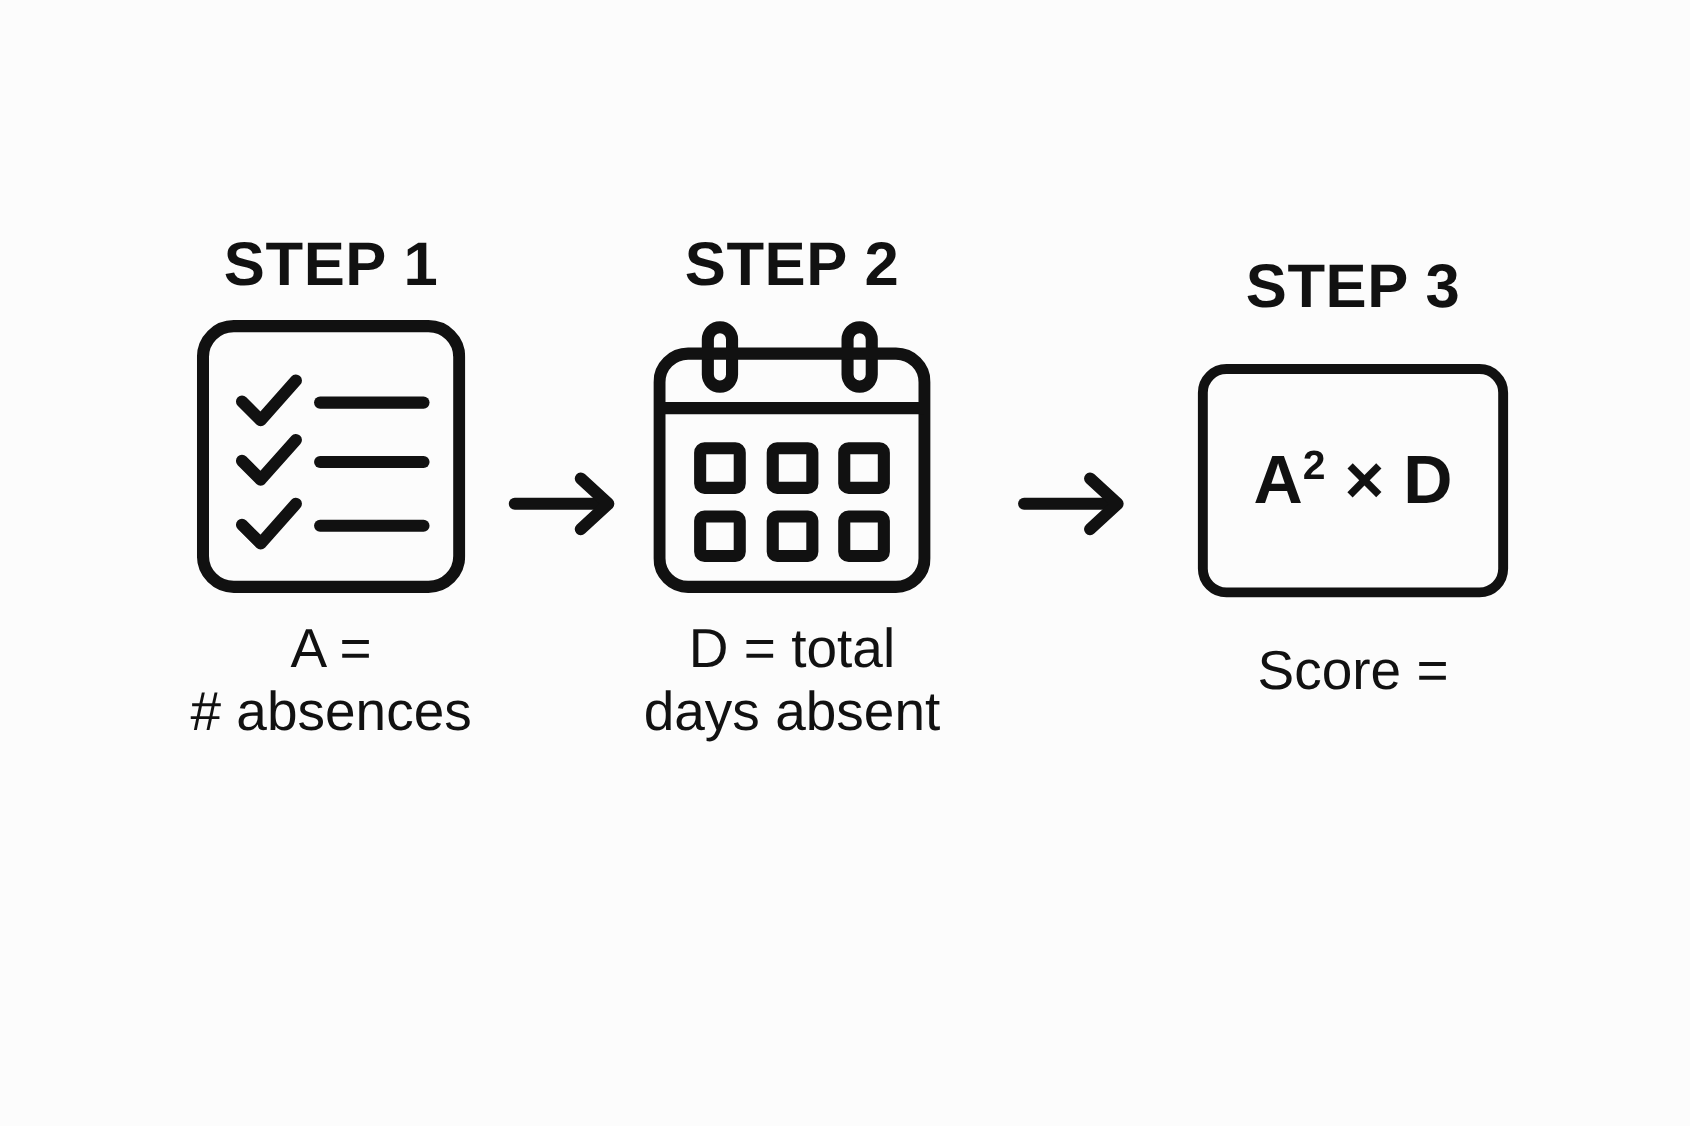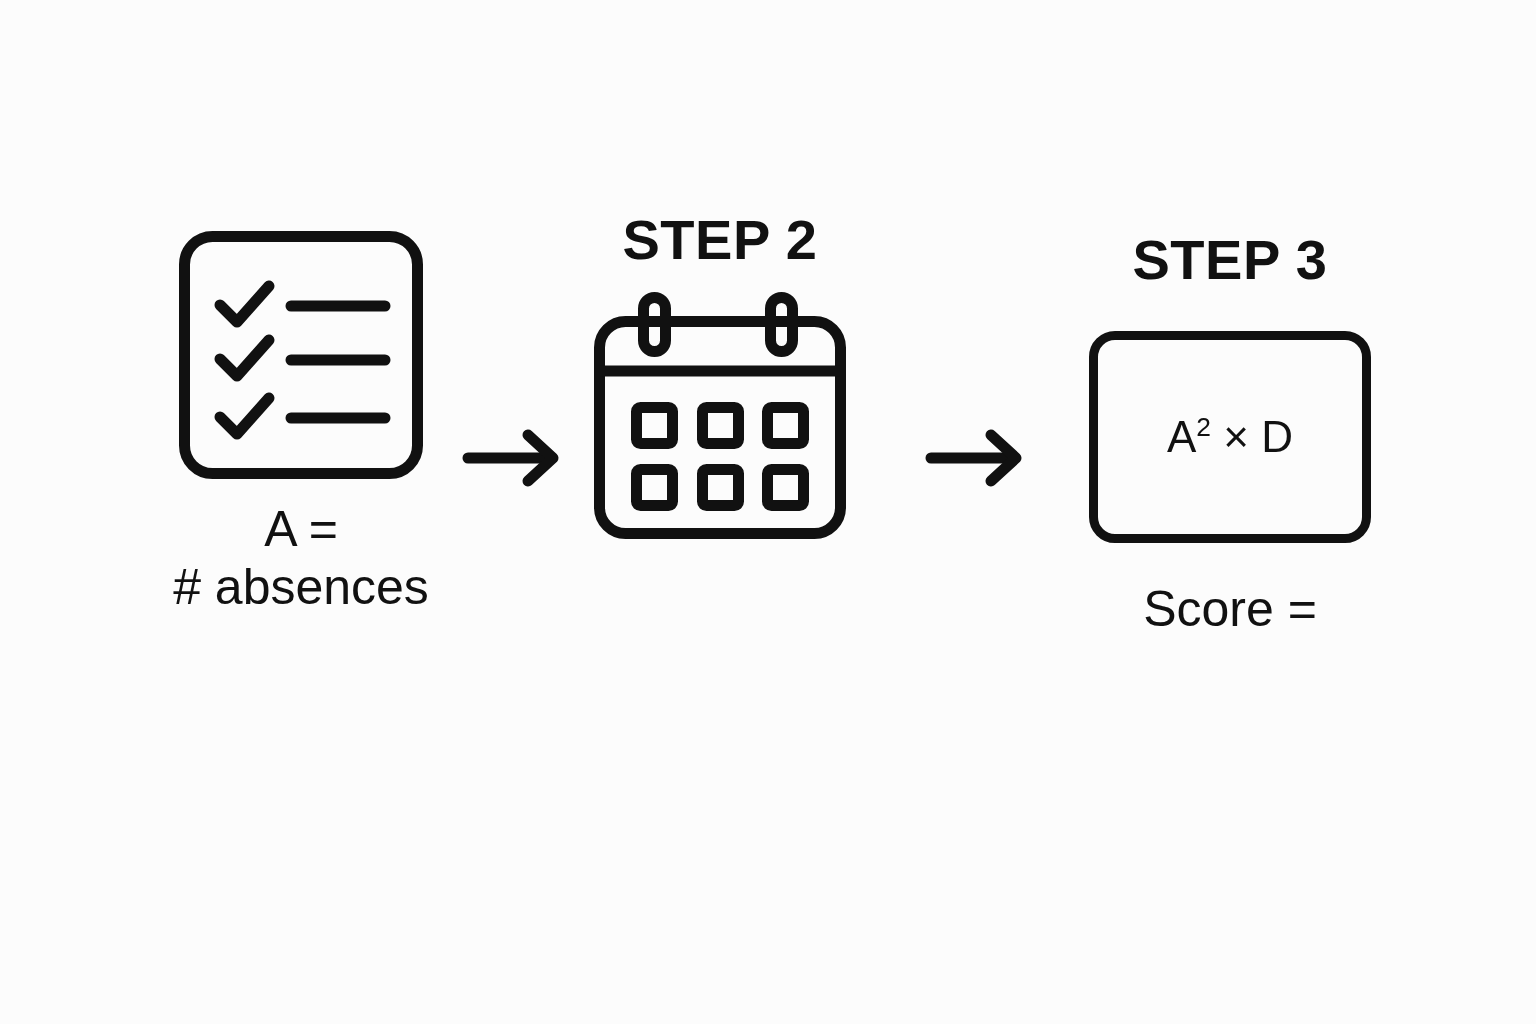--- a/index.html
+++ b/index.html
@@ -48,42 +48,43 @@
   #step-1 { left:131px; }
   #step-2 { left:550px; }
   #step-3 { left:1060px;margin-top:20px; }
 
   
   .arrow { position:absolute; top:425px; }
   #arrow-1 { left:462px; }
   #arrow-2 { left:925px; }
 
   .box-formula-text {
-    font-size:44px;
-    font-weight:400;
+    font-size:62px;
+    font-weight:700;
     color:#111111;
     line-height:1;
     white-space:nowrap;
   }
   .box-formula-text sup { font-size:0.6em; vertical-align:super; line-height:0; }
 
   .formula-box {
     width:282px; height:212px;
     border:9px solid #111111;
     border-radius:26px;
     display:flex; align-items:center; justify-content:center;
     background:#fcfcfc;
   }
 </style>
 </head>
 <body>
 
 <div id="canvas">
 
   <div class="step" id="step-1">
+    <div class="step-heading">STEP 1</div>
     <div class="icon-wrap">
       <span>
         <svg width="244" height="248" viewBox="0 0 244 248" fill="none" xmlns="http://www.w3.org/2000/svg">
           <rect x="5.5" y="5.5" width="233" height="237" rx="28" stroke="#111111" stroke-width="11"></rect>
           <path d="M41 74 L58 91 L90 55" stroke="#111111" stroke-width="11" stroke-linecap="round" stroke-linejoin="round"></path>
           <path d="M41 128 L58 145 L90 109" stroke="#111111" stroke-width="11" stroke-linecap="round" stroke-linejoin="round"></path>
           <path d="M41 186 L58 203 L90 167" stroke="#111111" stroke-width="11" stroke-linecap="round" stroke-linejoin="round"></path>
           <line x1="112" y1="75" x2="206" y2="75" stroke="#111111" stroke-width="11" stroke-linecap="round"></line>
           <line x1="112" y1="129" x2="206" y2="129" stroke="#111111" stroke-width="11" stroke-linecap="round"></line>
           <line x1="112" y1="187" x2="206" y2="187" stroke="#111111" stroke-width="11" stroke-linecap="round"></line>
@@ -119,20 +120,24 @@
           <rect x="42.5" y="116.5" width="36" height="36" rx="4" stroke="#111111" stroke-width="11"></rect>
           <rect x="108.5" y="116.5" width="36" height="36" rx="4" stroke="#111111" stroke-width="11"></rect>
           <rect x="173.5" y="116.5" width="36" height="36" rx="4" stroke="#111111" stroke-width="11"></rect>
 
           <rect x="42.5" y="178.5" width="36" height="36" rx="4" stroke="#111111" stroke-width="11"></rect>
           <rect x="108.5" y="178.5" width="36" height="36" rx="4" stroke="#111111" stroke-width="11"></rect>
           <rect x="173.5" y="178.5" width="36" height="36" rx="4" stroke="#111111" stroke-width="11"></rect>
         </svg>
       </span>
     </div>
+    <div class="caption">
+      <span class="line">D = total</span>
+      <span class="line">days absent</span>
+    </div>
   </div>
 
   <div class="arrow" id="arrow-2">
     <svg width="100" height="66" viewBox="0 0 100 66" fill="none" xmlns="http://www.w3.org/2000/svg">
       <line x1="6" y1="33" x2="86" y2="33" stroke="#111111" stroke-width="11" stroke-linecap="round"></line>
       <path d="M66 10 L91 33 L66 56" stroke="#111111" stroke-width="11" stroke-linecap="round" stroke-linejoin="round"></path>
     </svg>
   </div>
 
   <div class="step" id="step-3">

